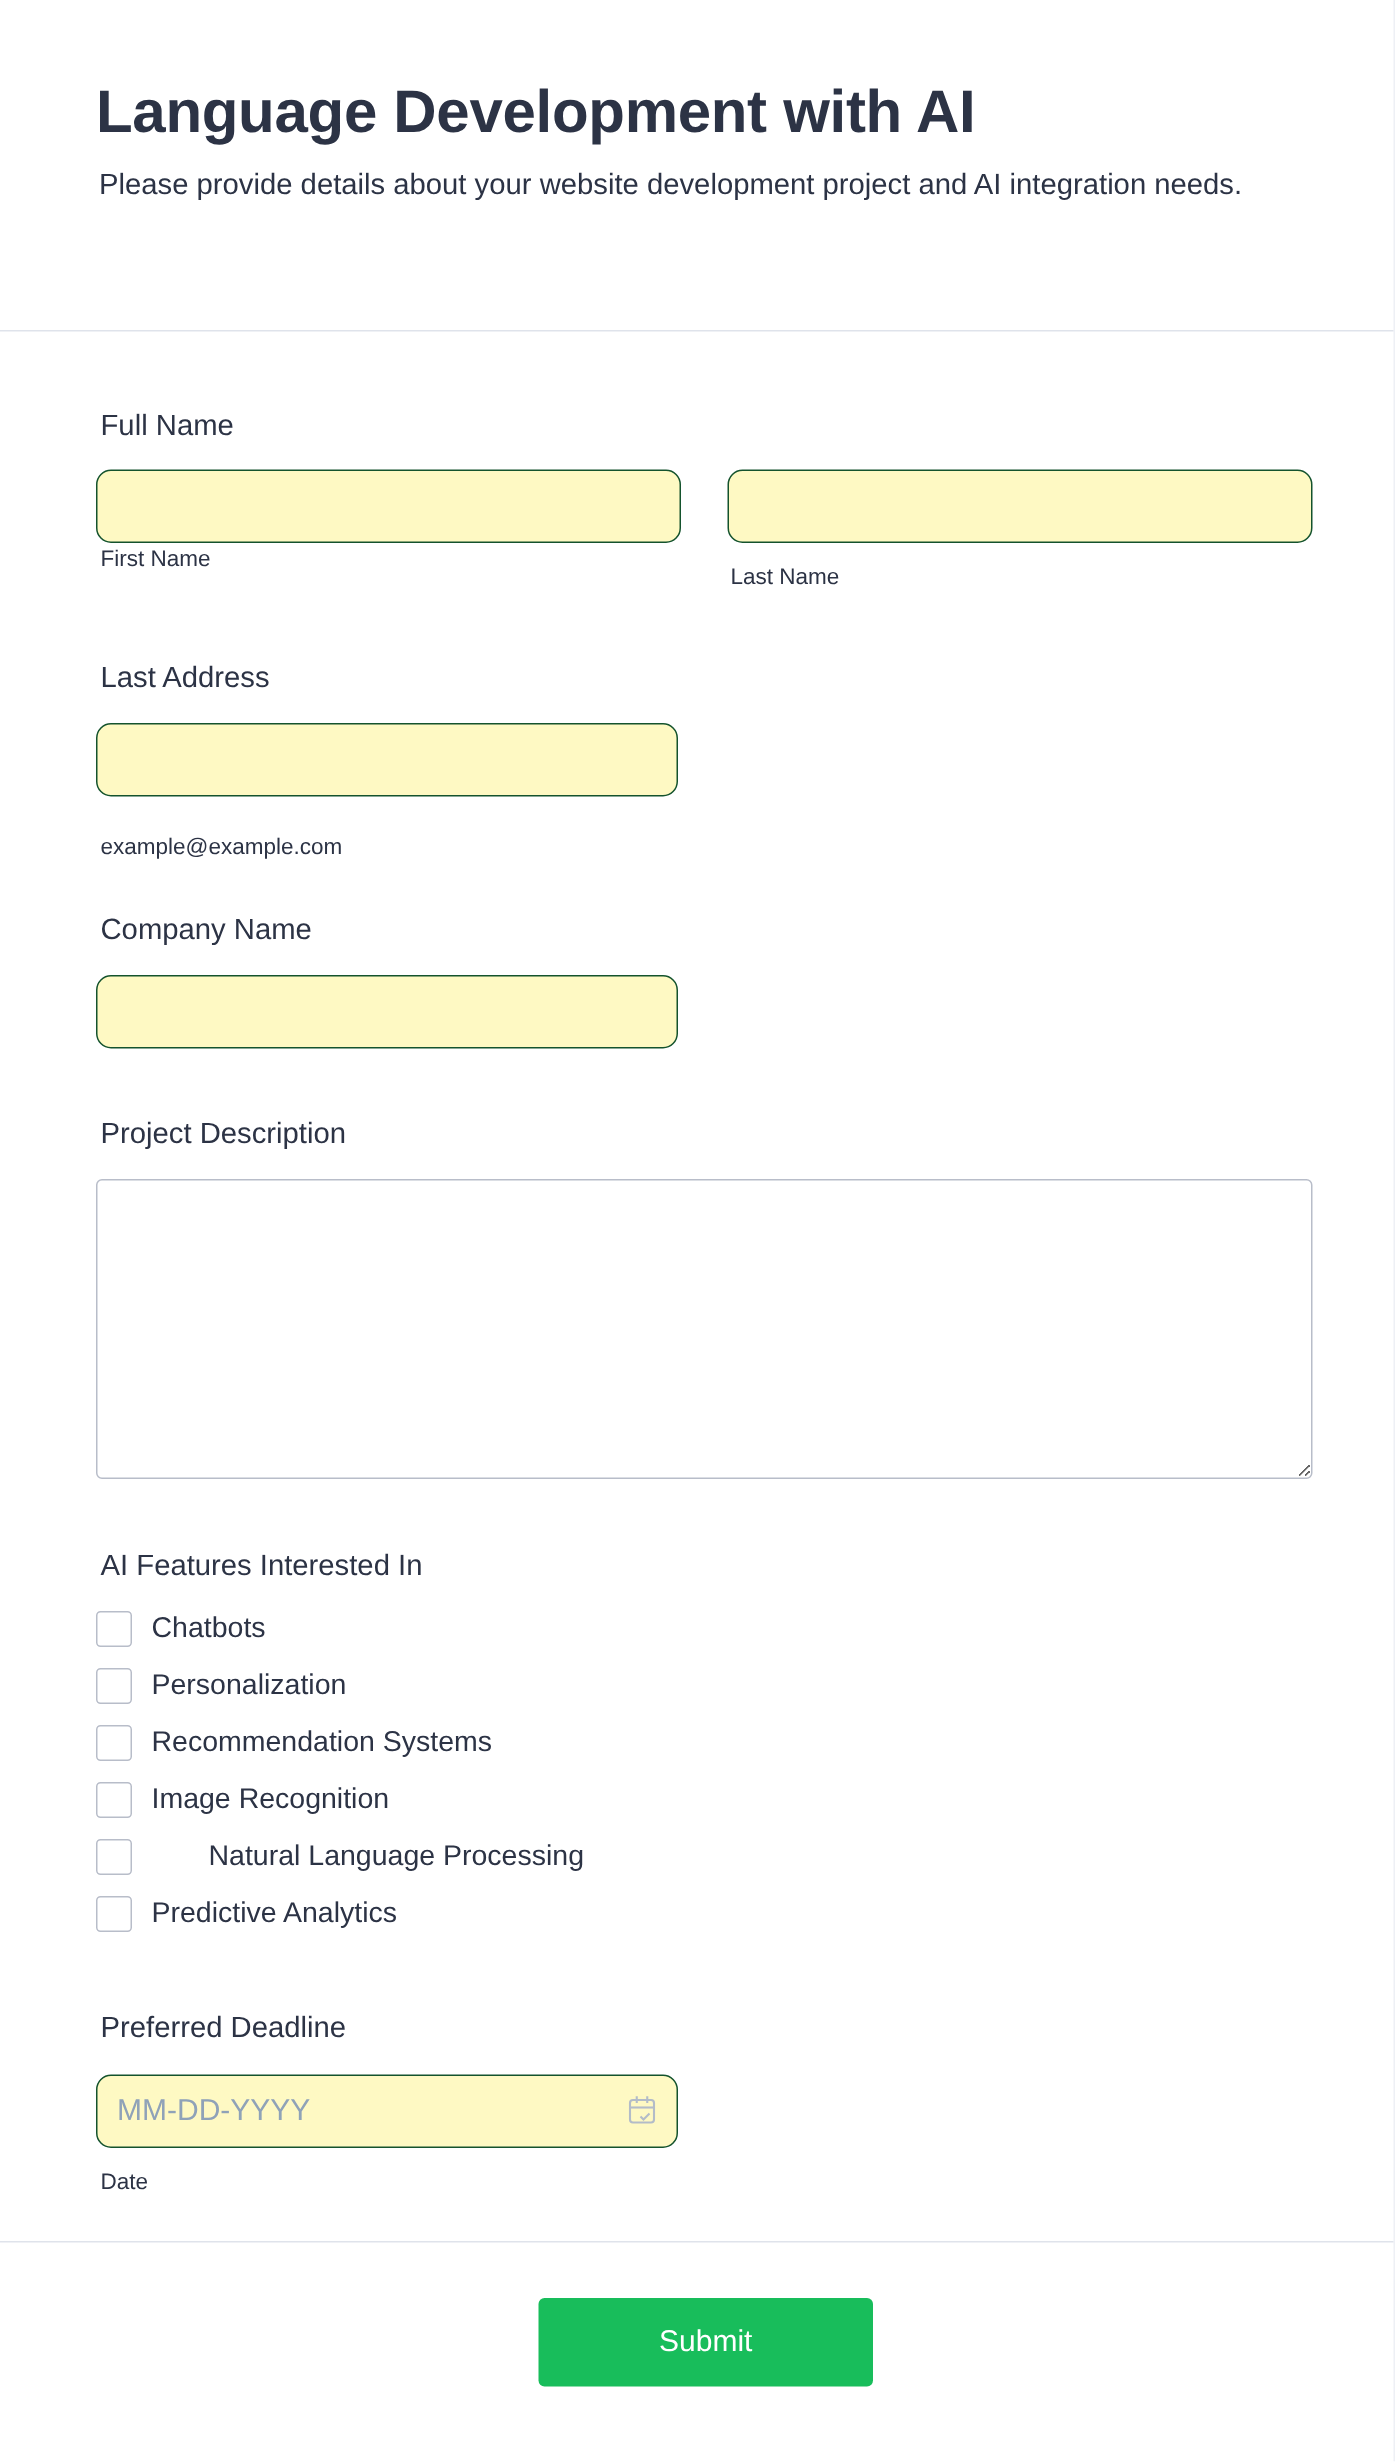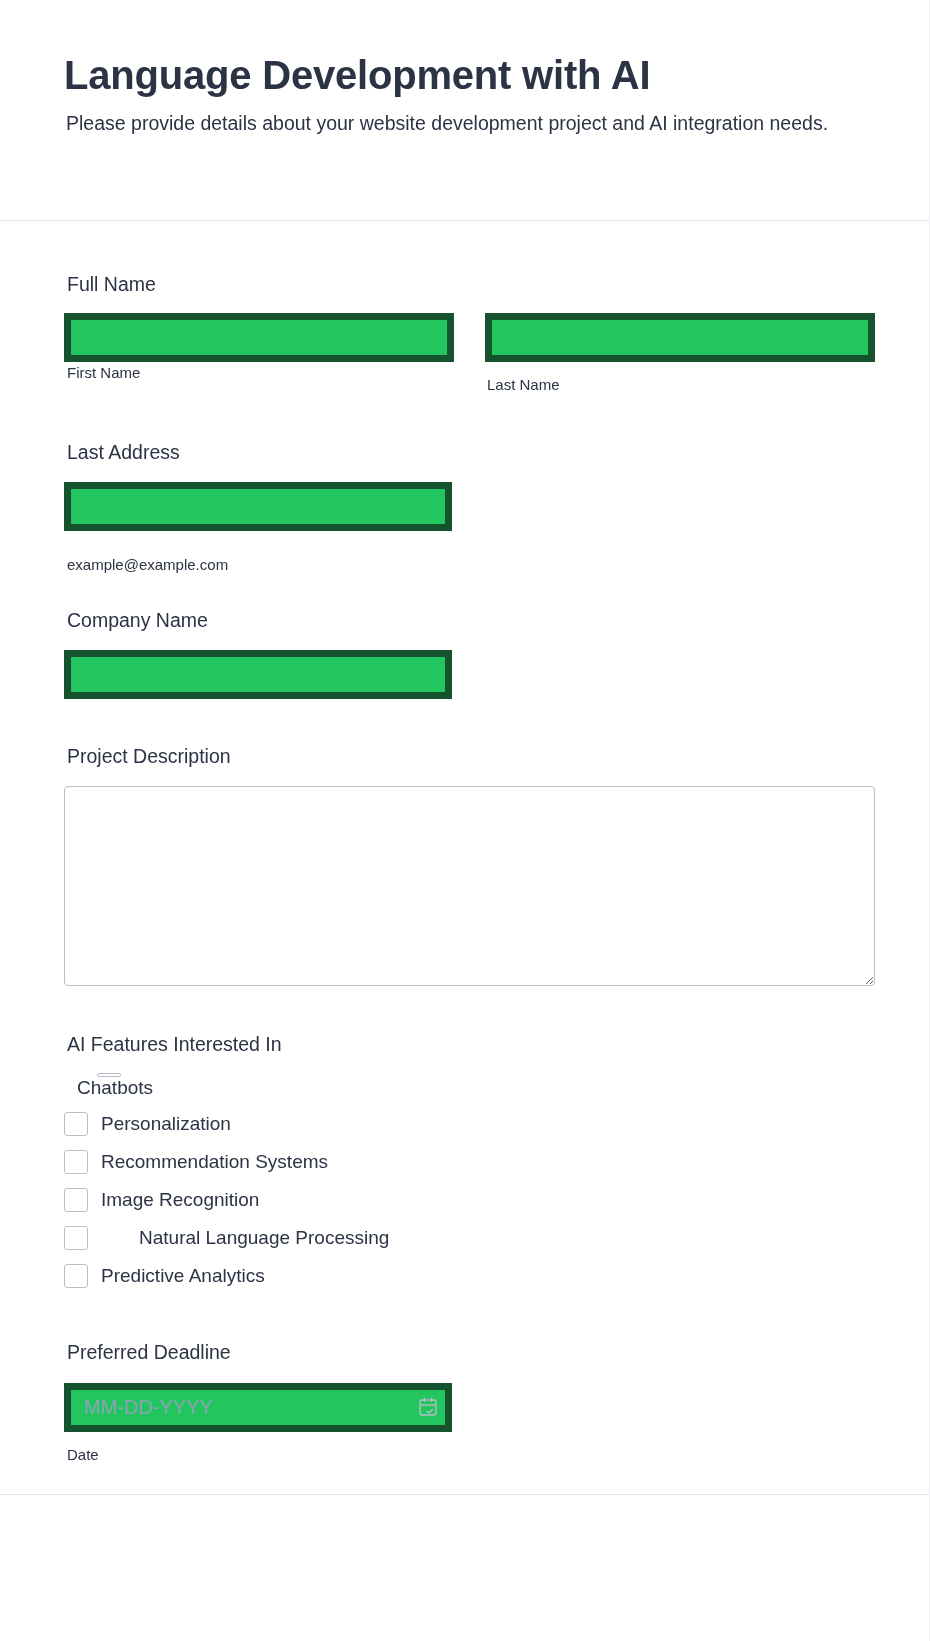--- a/index.html
+++ b/index.html
@@ -9,21 +9,21 @@
     color: #2c3345; position: relative; overflow: hidden;
   }
   .card { position: absolute; left: 0; top: 0; width: 929px; height: 1641px; border-right: 1px solid #eef0f5; }
   .header { position: absolute; left: 0; top: 0; width: 929px; height: 220px; border-bottom: 1px solid #dfe3eb; }
   .title { position: absolute; left: 64px; top: 50px; margin: 0; font-size: 40px; font-weight: 700; letter-spacing: -0.2px; color: #2c3345; line-height: 50px; }
   .subtitle { position: absolute; left: 64px; top: 106px; width: 800px; margin: 2px; font-size: 19.5px; line-height: 31px; color: #2c3345; }
   .label { position: absolute; font-size: 19.5px; color: #2c3345; line-height: 24px; }
   .sublabel { position: absolute; font-size: 15px; color: #2c3345; line-height: 18px; }
   .input {
     position: absolute; box-sizing: border-box; height: 49px;
-    border: 7px solid #14532d; border-radius: 0; background: #22c55e;
+    border: 1px solid #14532d; border-radius: 10px; background: #fef9c3;
     padding: 0 13px; font-size: 19px; color: #2c3345;
     font-family: "Liberation Sans", "DejaVu Sans", sans-serif; outline: none;
   }
   .input::placeholder { color: #8fa2b8; }
   .textarea {
     position: absolute; box-sizing: border-box; left: 64px; top: 786px; width: 811px; height: 200px;
     border: 1px solid #b8bdc9; border-radius: 4px; background: #fff; resize: vertical;
     font-family: "Liberation Sans", "DejaVu Sans", sans-serif; font-size: 18px; padding: 10px 13px; outline: none;
   }
   .cb-row { position: absolute; left: 64px; height: 26px; display: flex; align-items: center; }
@@ -56,21 +56,21 @@
   <input class="input" style="left: 64px; top: 482px; width: 388px;" type="email" value="">
   <div class="sublabel" style="left:67px; top:544px;margin-top:12px;">example@example.com</div>
 
   <div class="label" style="left:67px; top:608px;">Company Name</div>
   <input class="input" style="left: 64px; top: 650px; width: 388px;" type="text" value="">
 
   <div class="label" style="left:67px; top:744px;">Project Description</div>
   <textarea class="textarea" style=""></textarea>
 
   <div class="label" style="left:67px; top:1032px;">AI Features Interested In</div>
-  <label class="cb-row" style="top:1073px;flex-direction:column;">
+  <label class="cb-row" style="top:1073px;">
     <input type="checkbox" class="cb" style="">
     <span class="cb-label">Chatbots</span>
   </label>
   <label class="cb-row" style="top:1111px;">
     <input type="checkbox" class="cb" style="">
     <span class="cb-label">Personalization</span>
   </label>
   <label class="cb-row" style="top:1149px;">
     <input type="checkbox" class="cb" style="">
     <span class="cb-label">Recommendation Systems</span>
@@ -93,13 +93,14 @@
   <svg class="cal-icon" viewBox="0 0 20 22">
     <rect x="2" y="4" width="16" height="15" rx="2" fill="none" stroke="#b3bcc8" stroke-width="1.4"></rect>
     <line x1="2" y1="9" x2="18" y2="9" stroke="#b3bcc8" stroke-width="1.4"></line>
     <line x1="6.5" y1="1.5" x2="6.5" y2="6" stroke="#b3bcc8" stroke-width="1.4"></line>
     <line x1="13.5" y1="1.5" x2="13.5" y2="6" stroke="#b3bcc8" stroke-width="1.4"></line>
     <polyline points="9,15 11,17 15,13" fill="none" stroke="#b3bcc8" stroke-width="1.4"></polyline>
   </svg>
   <div class="sublabel" style="left:67px; top:1446px;">Date</div>
 
   <div class="footer"></div>
+  <button class="submit">Submit</button>
 </div>
 
 </body></html>

